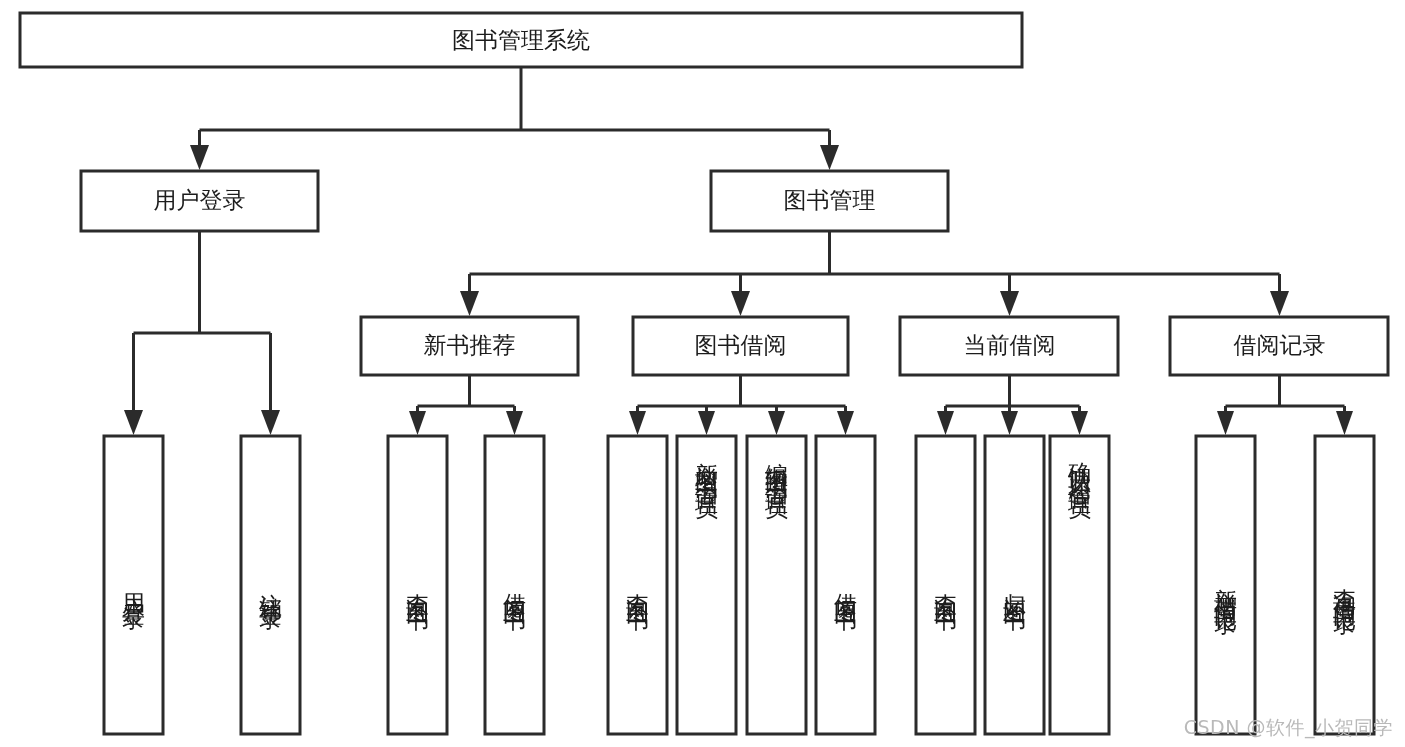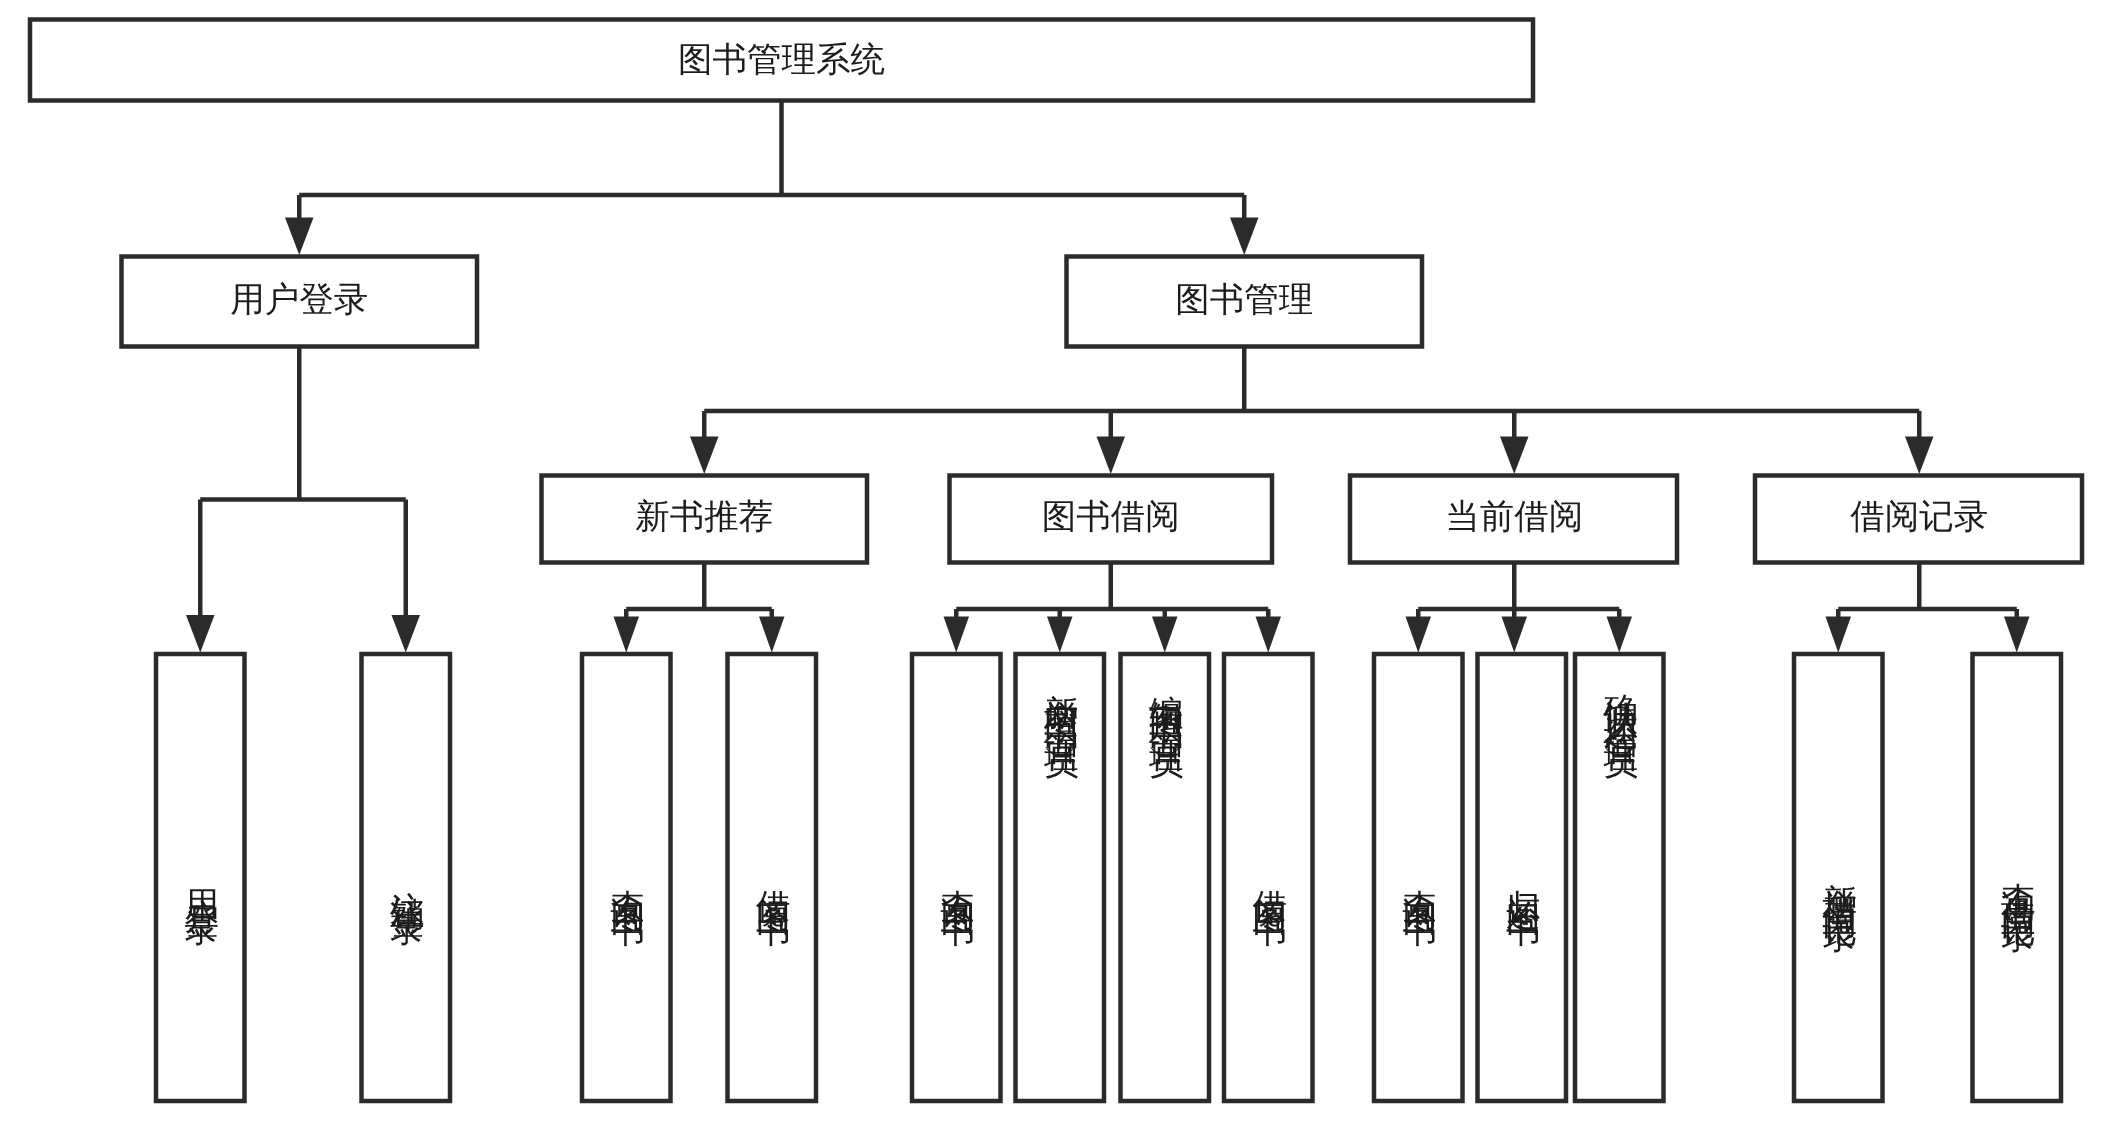--- a/index.html
+++ b/index.html
@@ -224,13 +224,14 @@
   <div class="leaf-label-wrap" style="left:1050px; top:444px; width:59px; height:290px;">
     <span class="leaf-label">确认归还（管理员）</span>
   </div>
   <div class="leaf-label-wrap" style="left:1196px; top:436px; width:59px; height:298px; align-items:center;">
     <span class="leaf-label">新增借阅记录</span>
   </div>
   <div class="leaf-label-wrap" style="left:1315px; top:436px; width:59px; height:298px; align-items:center;">
     <span class="leaf-label">查询借阅记录</span>
   </div>
 
+  <div class="watermark">CSDN @软件_小贺同学</div>
 </div>
 
 </body></html>

